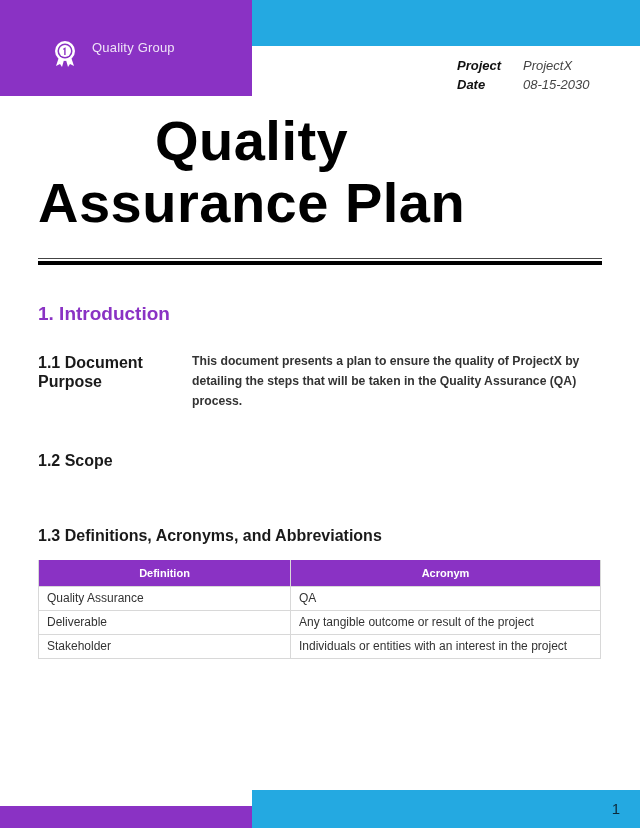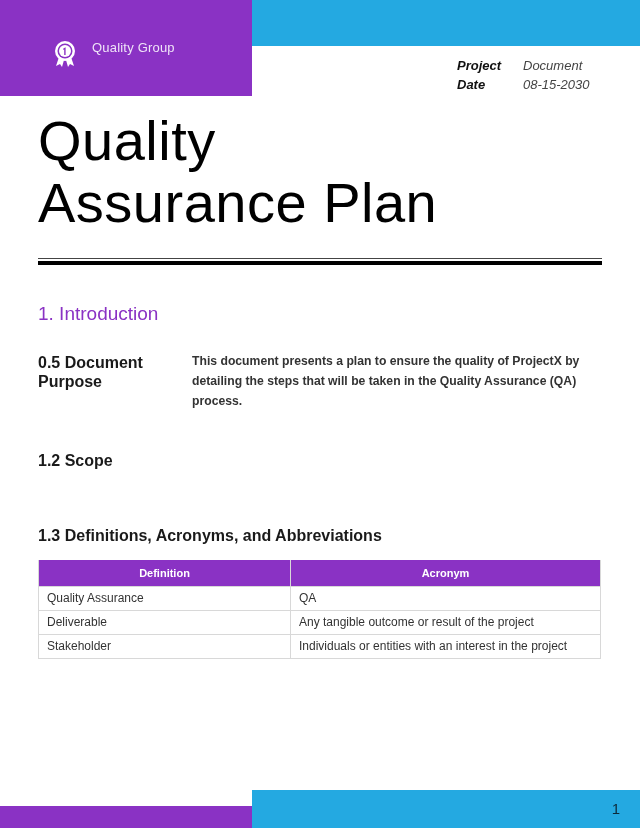--- a/index.html
+++ b/index.html
@@ -10,26 +10,26 @@
     .top-blue { position: absolute; left: 252px; top: 0; width: 388px; height: 46px; background: #24a9e1; }
 
     .brand { position: absolute; left: 54px; top: 40px; display: flex; gap: 16px; }
     .brand-icon { width: 22px; height: 28px; display: block; }
     .brand-name { color: #efe3f8; font-size: 13px; letter-spacing: 0.2px; }
 
     .meta { position: absolute; left: 457px; top: 58px; display: grid; grid-template-columns: 66px auto; row-gap: 3px; font-size: 13px; line-height: 16px; font-style: italic; }
     .meta-label { font-weight: bold; color: #111; }
     .meta-value { color: #444; }
 
-    .title { position: absolute; left: 38px; top: 110px; font-size: 56px; font-weight: normal; line-height: 62px; color: #000; letter-spacing: 0.5px; }
+    .title { position: absolute; left: 38px; top: 110px; font-size: 56px; font-weight: bold; line-height: 62px; color: #000; letter-spacing: 0.5px; text-align: center; }
 
     .rule-thin { position: absolute; left: 38px; top: 258px; width: 564px; height: 1px; background: #444; }
     .rule-thick { position: absolute; left: 38px; top: 261px; width: 564px; height: 4px; background: #000; }
 
-    .section-heading { position: absolute; left: 38px; top: 303px; font-size: 19px; font-weight: normal; color: #8a32c4; }
+    .section-heading { position: absolute; left: 38px; top: 303px; font-size: 19px; font-weight: bold; color: #8a32c4; }
 
     .subsection { position: absolute; left: 38px; width: 564px; display: flex; }
     .sub-title { width: 154px; font-size: 16px; font-weight: bold; line-height: 19px; color: #1a1a1a; }
     .sub-body { flex: 1; font-size: 12.2px; line-height: 20px; color: #333; margin-top: -2px; font-weight: bold; }
     .sub-1 { top: 353px; }
     .sub-2 { top: 451px; }
 
     .defs-heading { position: absolute; left: 38px; top: 527px; font-size: 16px; font-weight: bold; color: #1a1a1a; }
 
     .defs-table { position: absolute; left: 38px; top: 560px; width: 563px; border-collapse: collapse; font-size: 12px; }
@@ -56,38 +56,38 @@
     <circle cx="11" cy="11" r="10" fill="#ffffff"></circle>
     <circle cx="11" cy="11" r="7.5" fill="#8a32c4"></circle>
     <circle cx="11" cy="11" r="6" fill="#ffffff"></circle>
     <path d="M9.3 8.6 L11.6 7.2 L11.6 15 L10.2 15 L10.2 9.4 L9.3 9.9 Z" fill="#8a32c4"></path>
   </svg>
   <span class="brand-name">Quality Group</span>
 </div>
 
 <div class="meta">
   <span class="meta-label">Project</span>
-  <span class="meta-value">Document</span>
+  <span class="meta-value">ProjectX</span>
   <span class="meta-label">Date</span>
   <span class="meta-value">08-15-2030</span>
 </div>
 
 <h1 class="title">
   <span>Quality</span><br>
   <span>Assurance Plan</span>
 </h1>
 
 <div class="rule-thin"></div>
 <div class="rule-thick"></div>
 
 <h2 class="section-heading">1. Introduction</h2>
 
 <div class="subsection sub-1">
   <div class="sub-title">
-    <span>0.5 Document</span><br>
+    <span>1.1 Document</span><br>
     <span>Purpose</span>
   </div>
   <p class="sub-body">This document presents a plan to ensure the quality of ProjectX by detailing the steps that will be taken in the Quality Assurance (QA) process.</p>
 </div>
 
 <div class="subsection sub-2">
   <div class="sub-title">1.2 Scope</div>
 </div>
 
 <h3 class="defs-heading">1.3 Definitions, Acronyms, and Abbreviations</h3>

